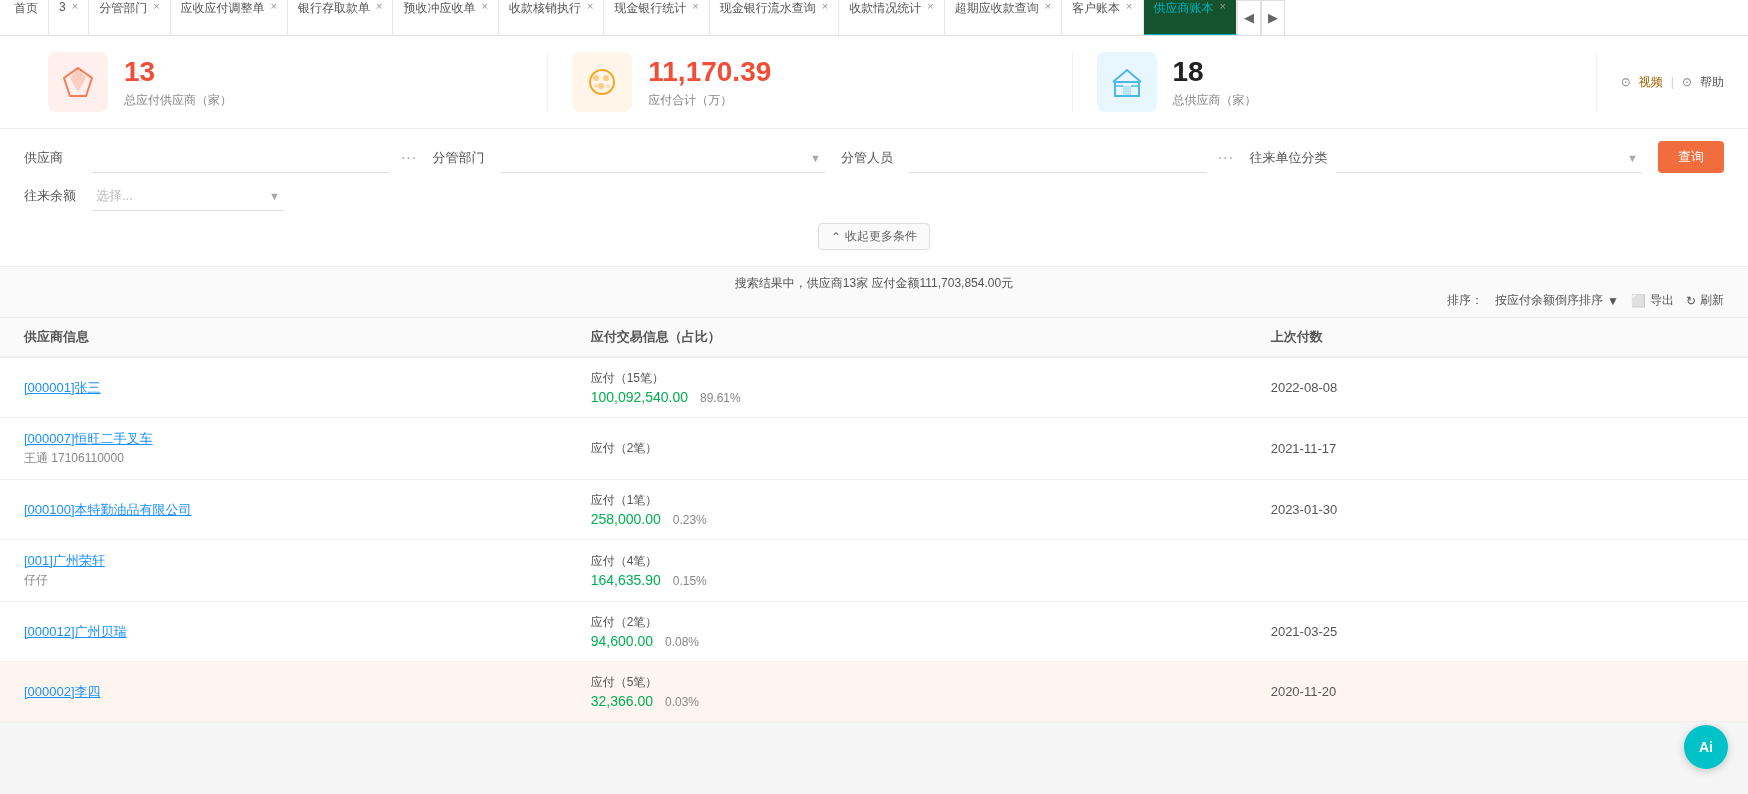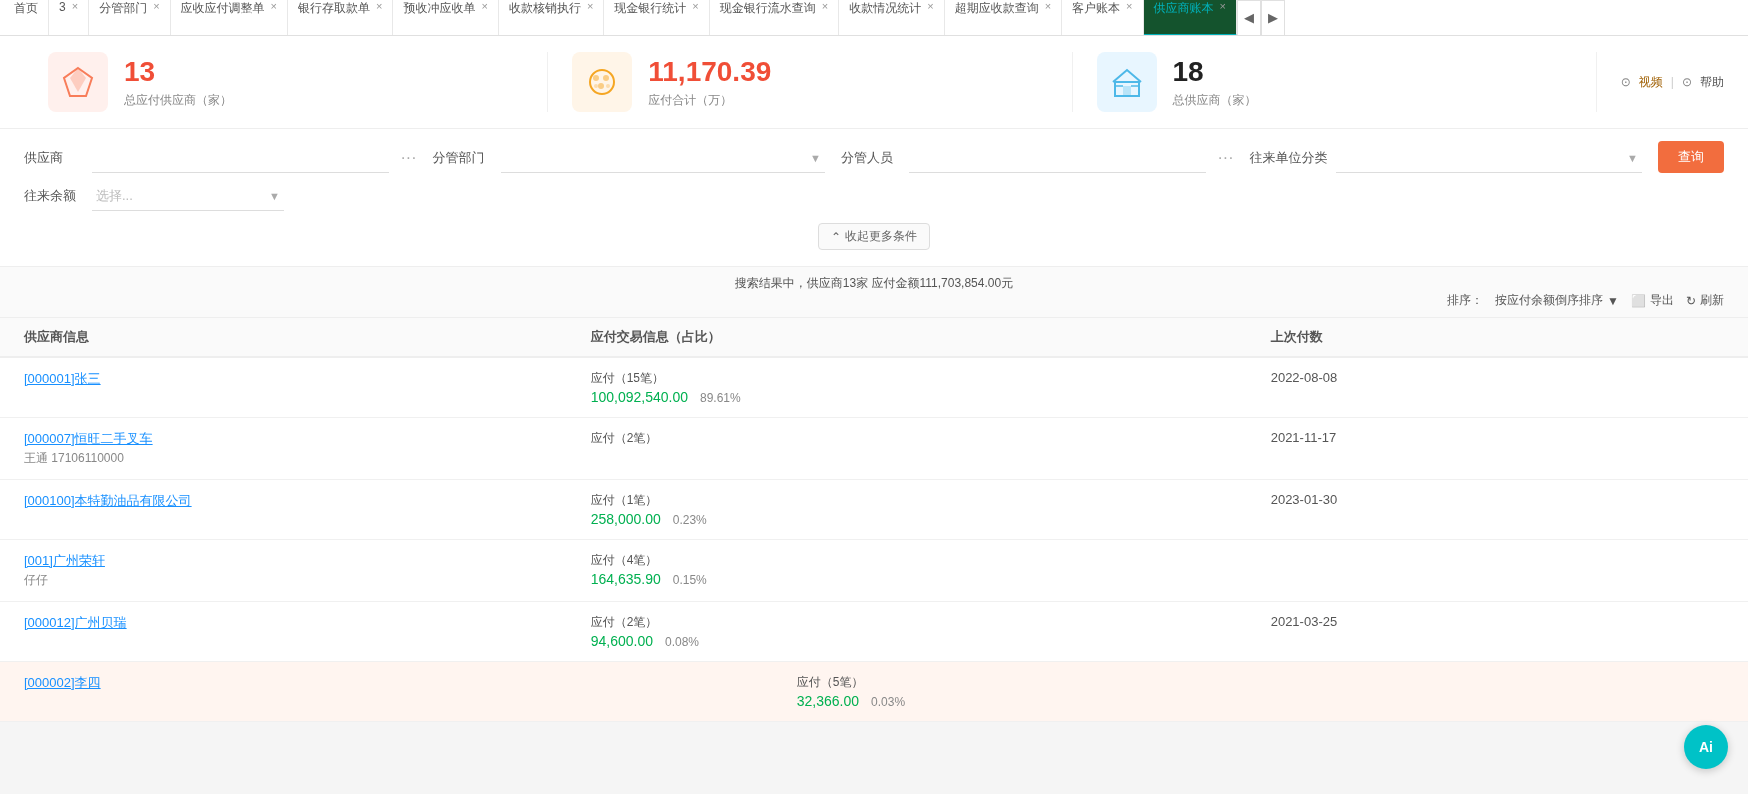--- a/index.html
+++ b/index.html
@@ -198,21 +198,21 @@
       color: #555;
     }
     .col-supplier { flex: 2.5; }
     .col-transaction { flex: 3; }
     .col-lastpay { flex: 2; }
 
     .table-row {
       display: flex;
       padding: 12px 24px;
       border-bottom: 1px solid #f0f0f0;
-      align-items: flex-start;
+      align-items: center;
       background: #fff;
     }
     .table-row.highlight { background: #fff5f0; }
 
     .supplier-link {
       color: #1890ff;
       text-decoration: underline;
       cursor: pointer;
       font-size: 13px;
     }
@@ -513,16 +513,19 @@
     </div>
     <div class="col-transaction">
       <div class="transaction-info">
         <span class="transaction-label">应付（5笔）</span>
         <div class="transaction-row">
           <span class="transaction-amount">32,366.00</span>
           <span class="transaction-pct">0.03%</span>
         </div>
       </div>
     </div>
+    <div class="col-lastpay">
+      <span class="last-pay-date">2020-11-20</span>
+    </div>
   </div>
 </div>
 
 <div style="position:fixed; bottom:25px; right:20px; background:#00c2c7; color:#fff; border-radius:50%; width:44px; height:44px; display:flex; align-items:center; justify-content:center; font-size:14px; font-weight:bold; cursor:pointer; box-shadow:0 2px 8px rgba(0,0,0,0.2);">Ai</div>
 
 </body></html>

